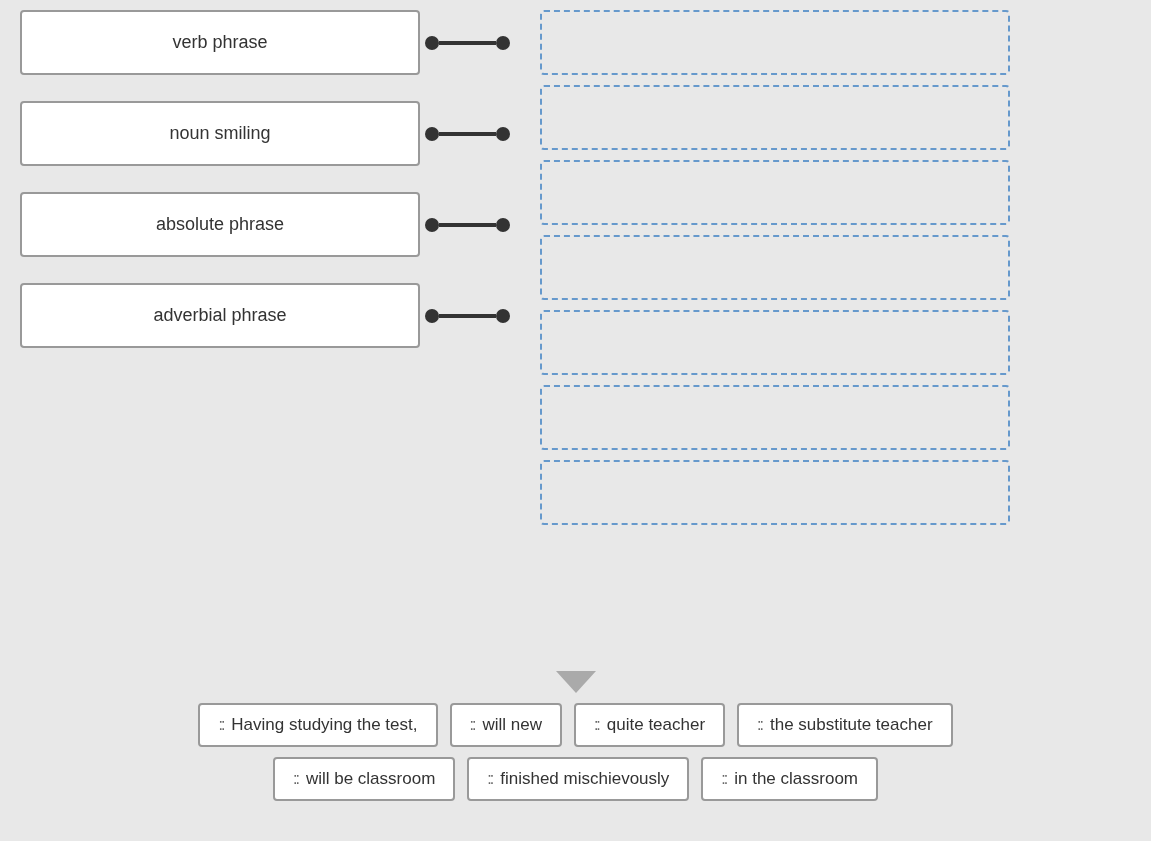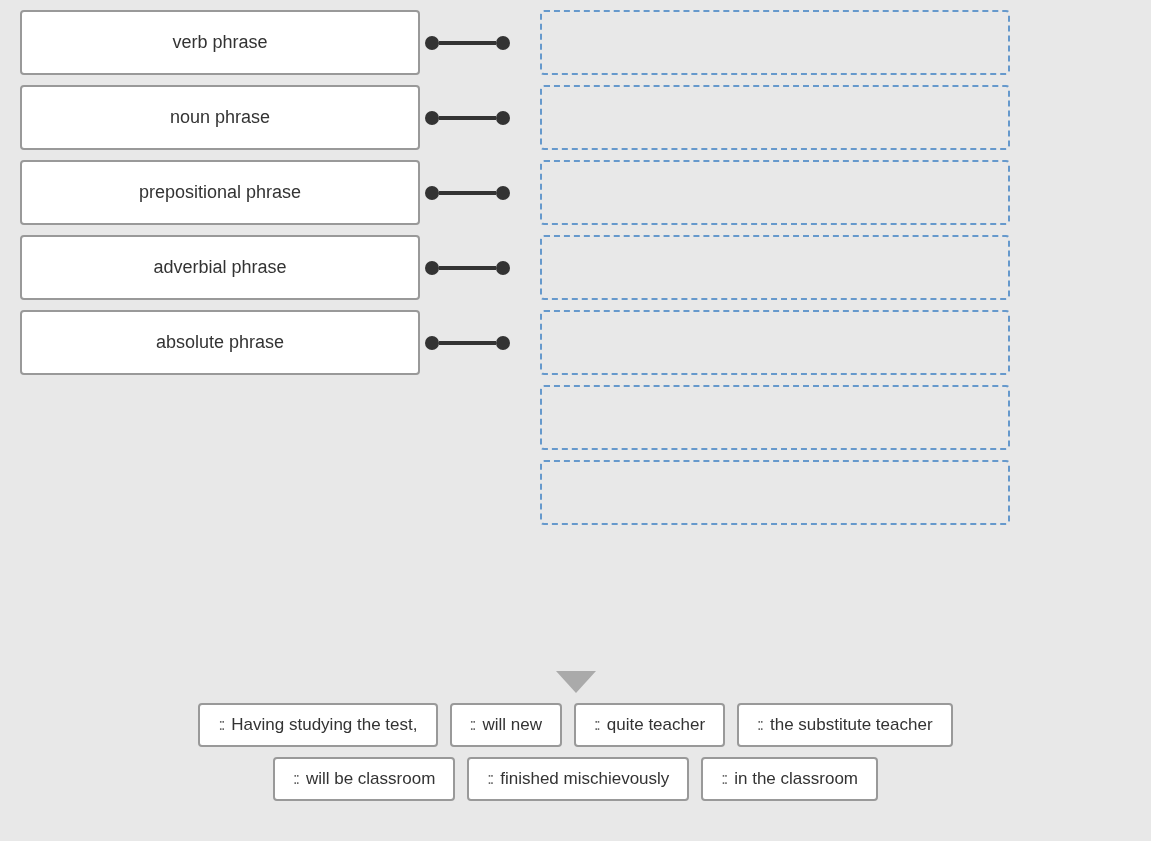--- a/index.html
+++ b/index.html
@@ -29,21 +29,21 @@
       display: flex;
       flex-direction: row;
       align-items: flex-start;
       justify-content: flex-start;
       flex: 1;
     }
 
     .left-column {
       display: flex;
       flex-direction: column;
-      gap: 0px;
+      gap: 16px;
       width: 520px;
       padding-top: 0px;
     }
 
     .right-column {
       display: flex;
       flex-direction: column;
       gap: 0px;
       width: 500px;
       margin-left: 0px;
@@ -168,54 +168,44 @@
           <div class="dot"></div>
           <div class="line"></div>
           <div class="dot"></div>
         </div>
       </div>
 
 
 
       <div class="left-item">
         <div class="left-box">
-          <span>noun phrase</span>
-        </div>
-        <div class="connector">
-          <div class="dot"></div>
-          <div class="line"></div>
-          <div class="dot"></div>
-        </div>
-      </div>
-
-      <div class="left-item">
-        <div class="left-box">
-          <span>prepositional phrase</span>
+          <span>noun smiling</span>
+        </div>
+        <div class="connector">
+          <div class="dot"></div>
+          <div class="line"></div>
+          <div class="dot"></div>
+        </div>
+      </div>
+
+
+      <div class="left-item">
+        <div class="left-box">
+          <span>absolute phrase</span>
         </div>
         <div class="connector">
           <div class="dot"></div>
           <div class="line"></div>
           <div class="dot"></div>
         </div>
       </div>
 
       <div class="left-item">
         <div class="left-box">
           <span>adverbial phrase</span>
-        </div>
-        <div class="connector">
-          <div class="dot"></div>
-          <div class="line"></div>
-          <div class="dot"></div>
-        </div>
-      </div>
-
-      <div class="left-item">
-        <div class="left-box">
-          <span>absolute phrase</span>
         </div>
         <div class="connector">
           <div class="dot"></div>
           <div class="line"></div>
           <div class="dot"></div>
         </div>
       </div>
     </div>
 
     <div class="right-column">

